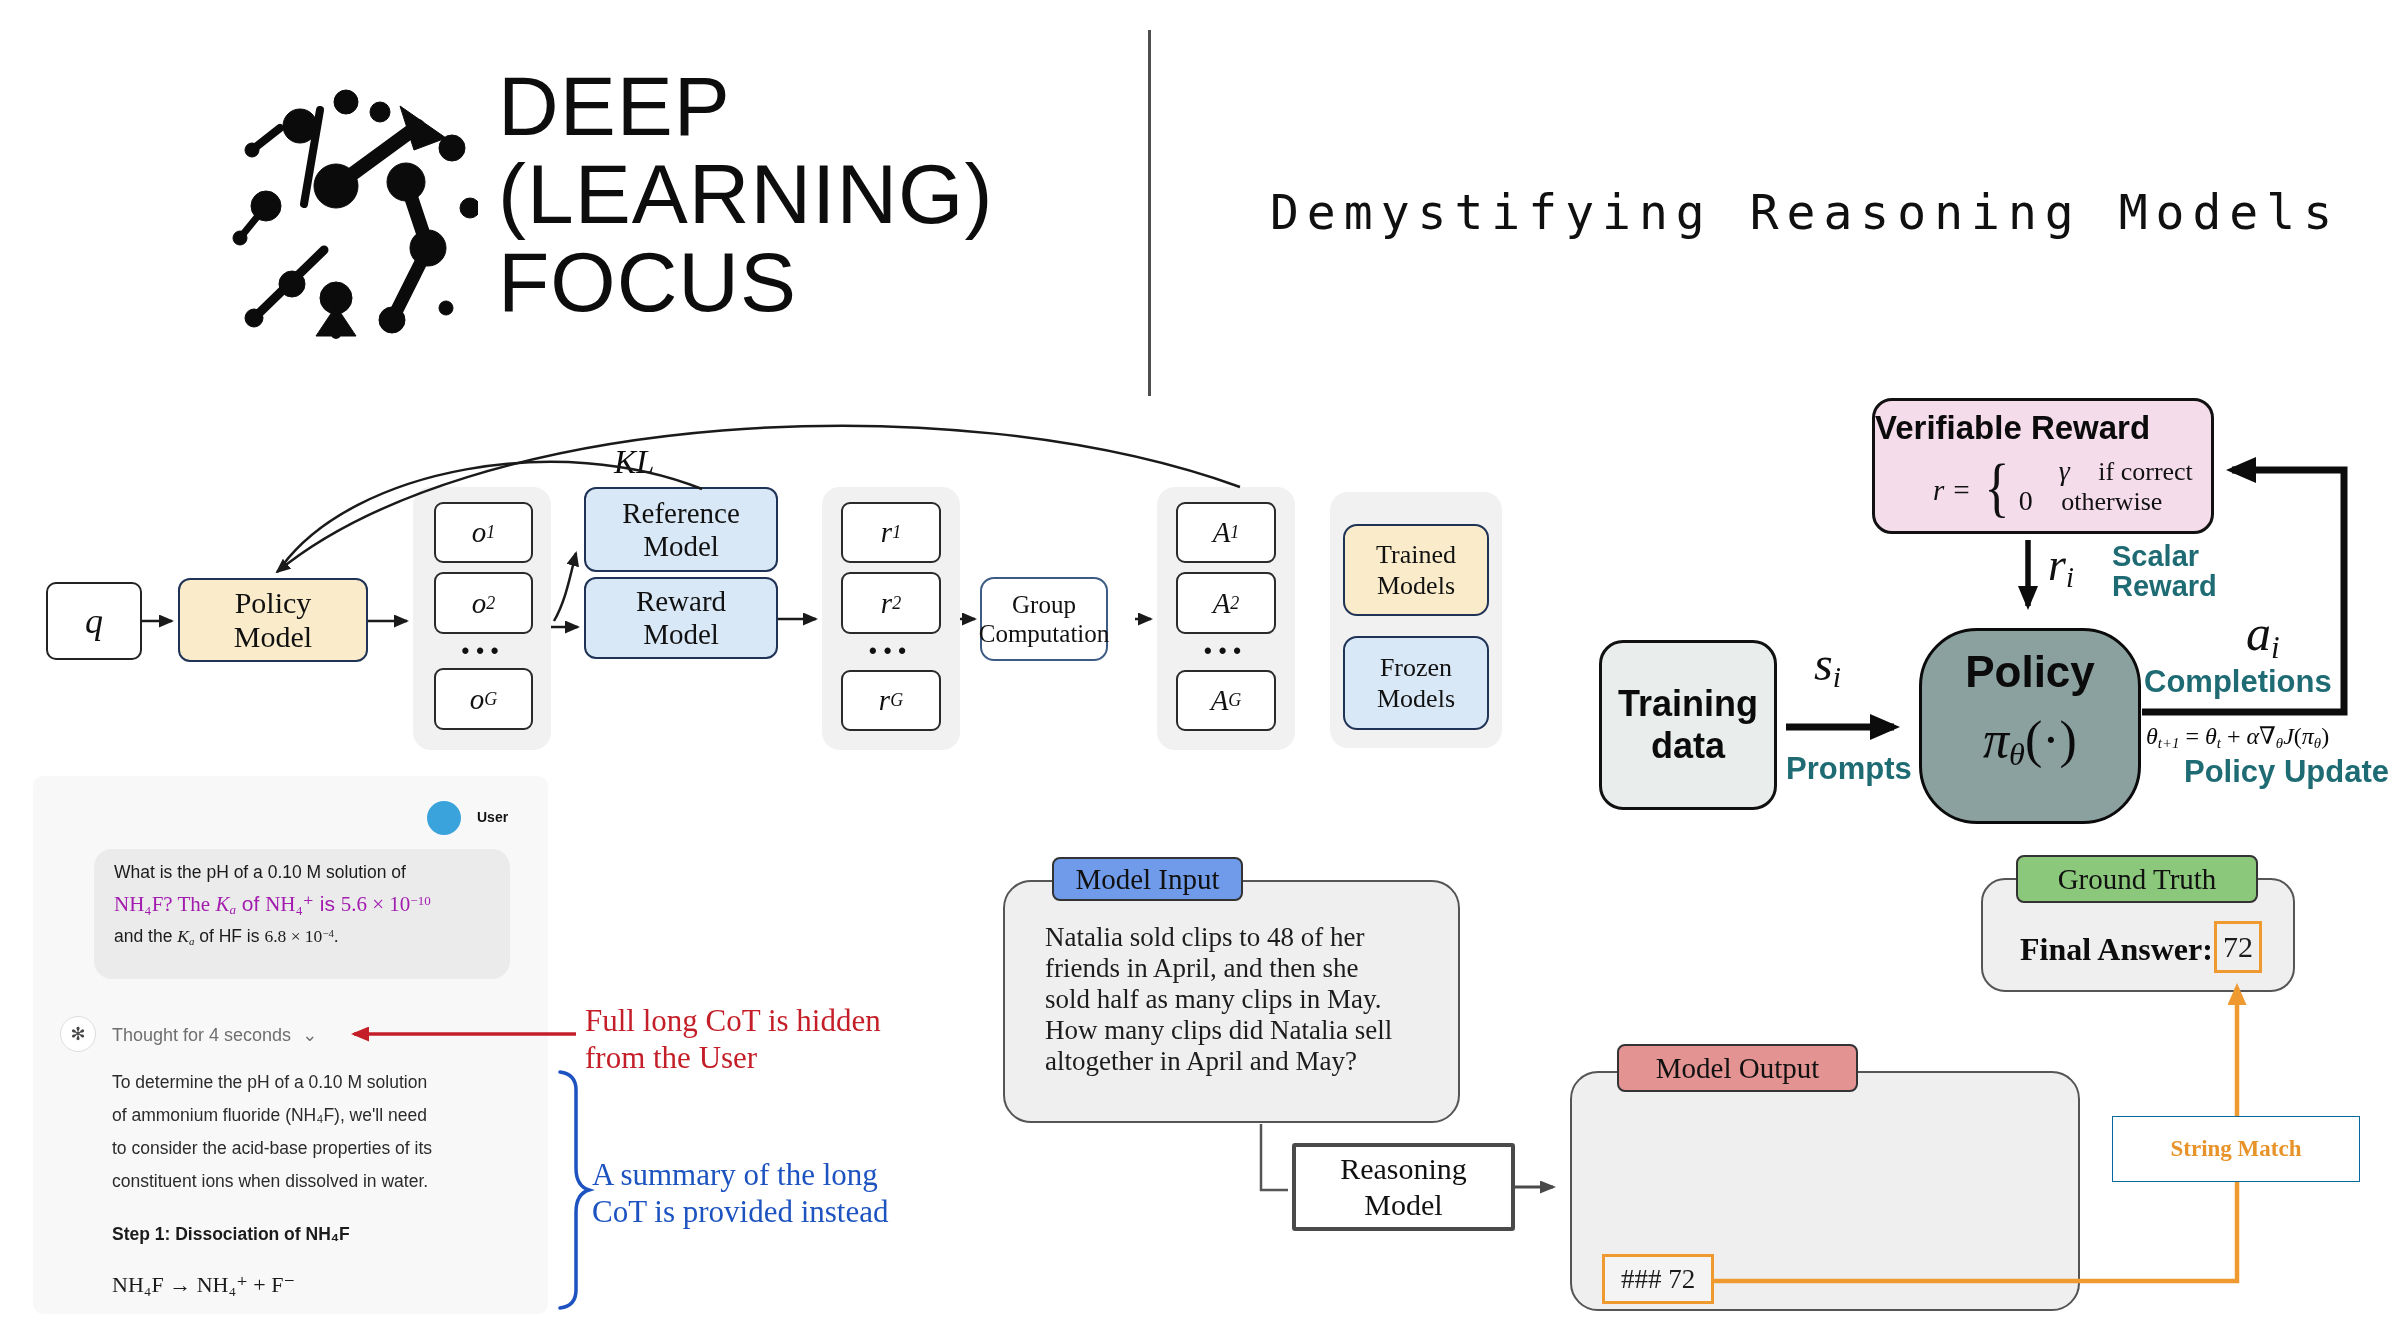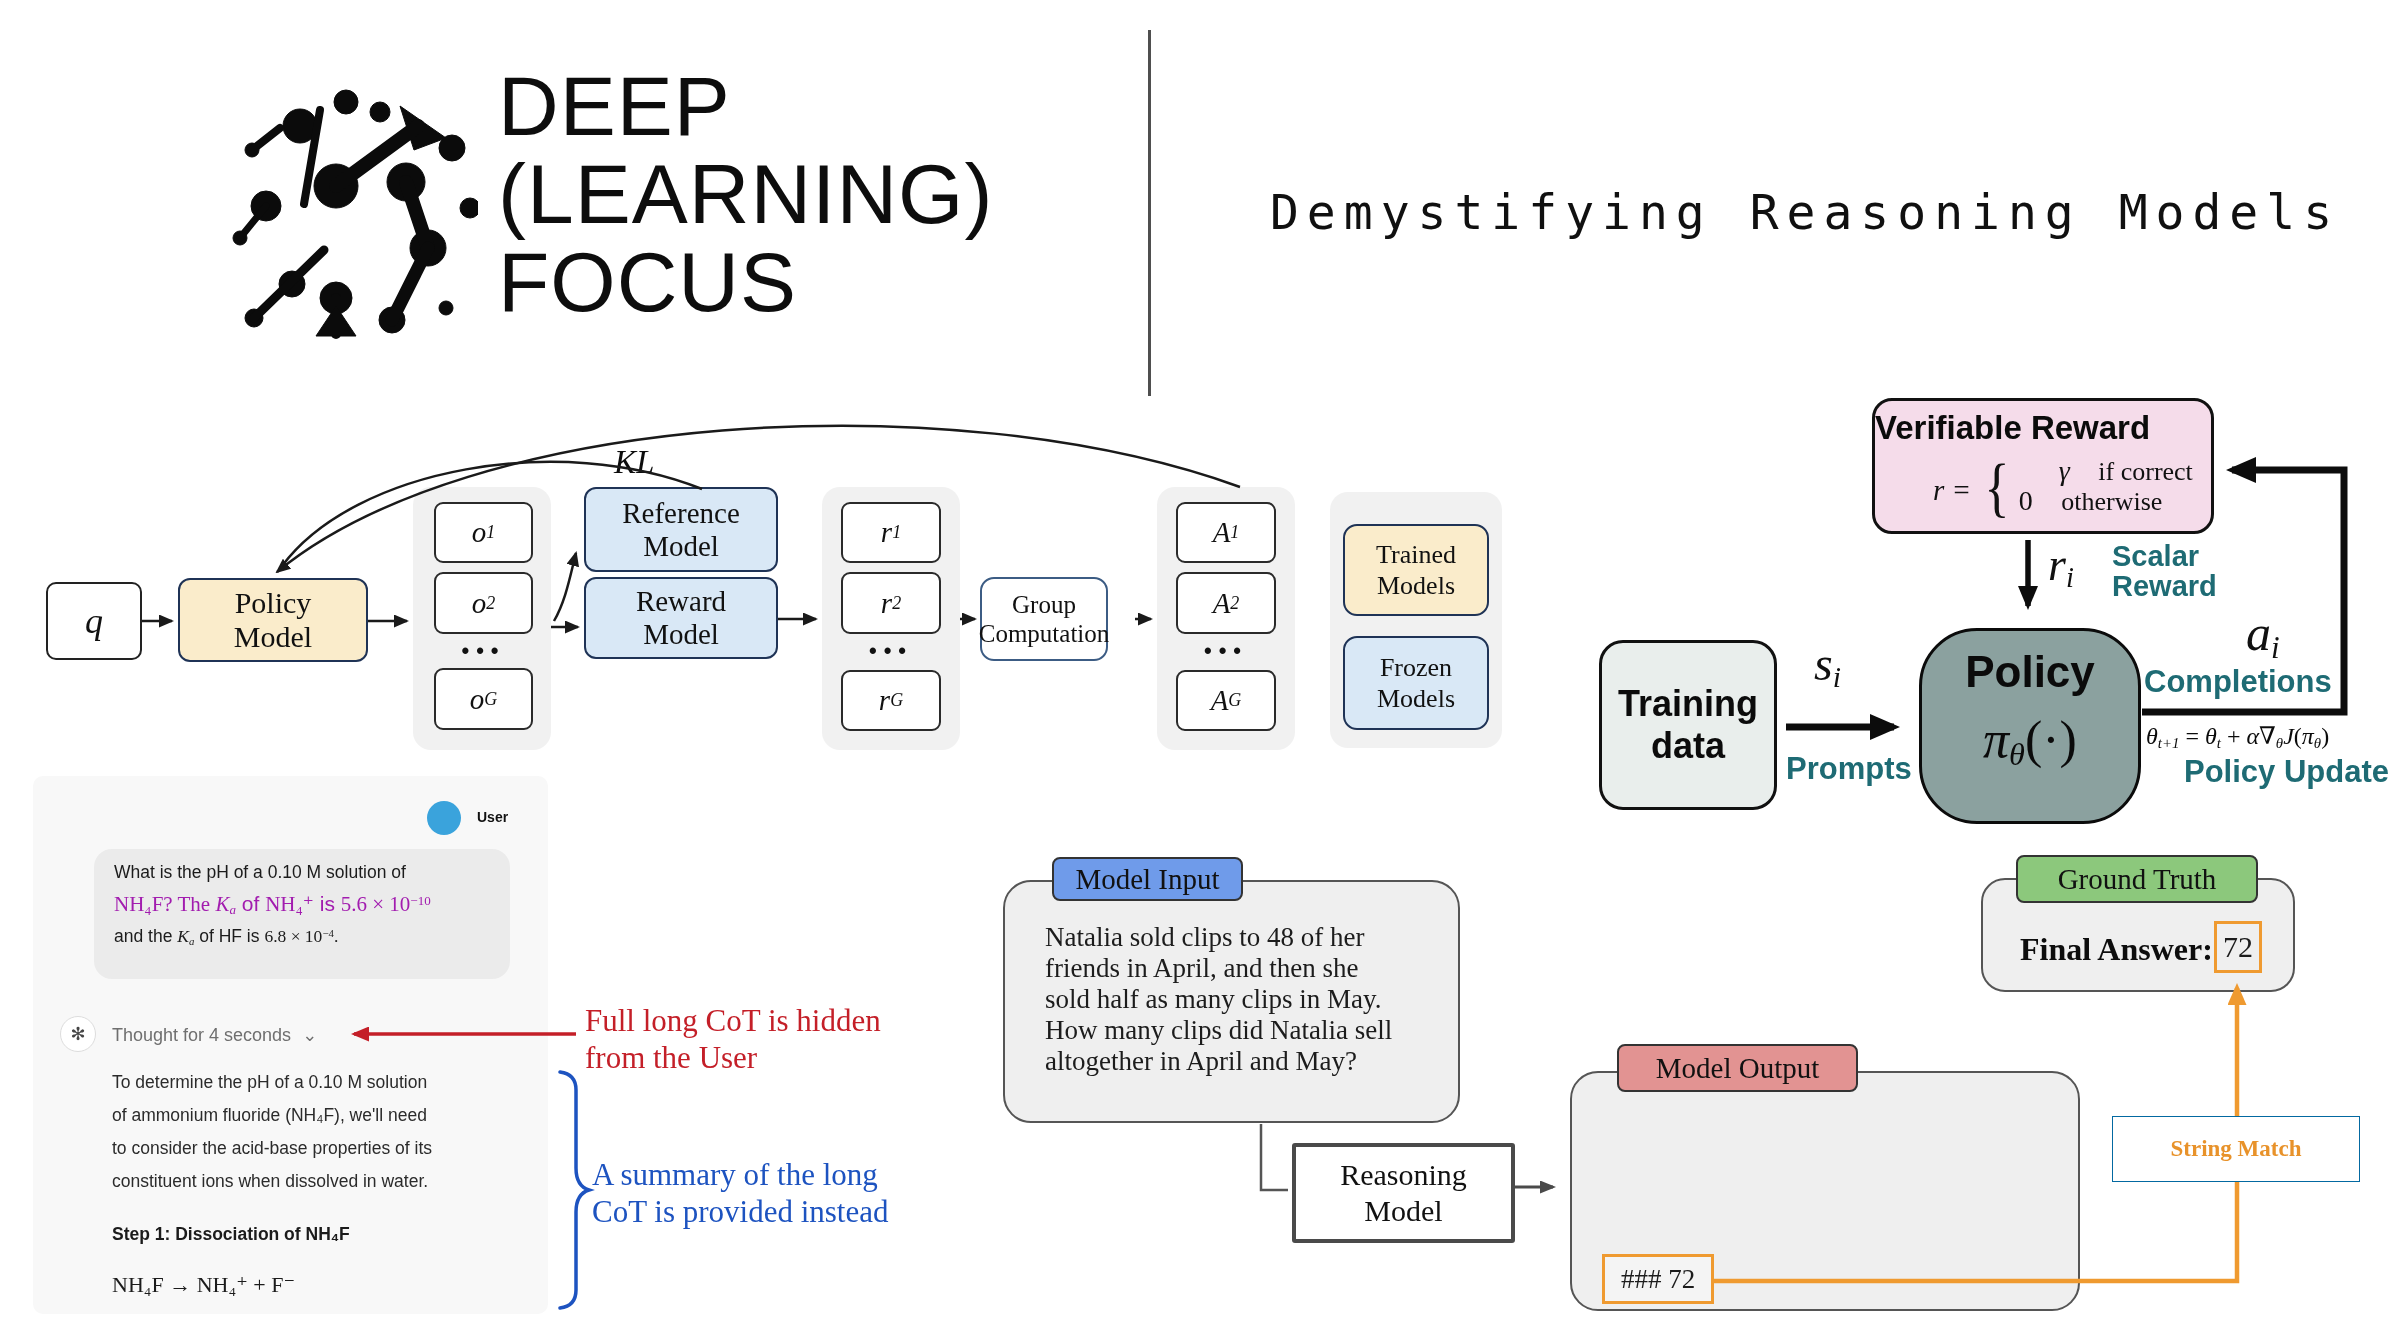--- a/index.html
+++ b/index.html
@@ -283,21 +283,21 @@
     <span>Model Input</span>
   </div>
   <div class="abs serif" style="left:1045px;top:922px;font-size:27px;line-height:31px;color:#1c1c1c;">
     <div>Natalia sold clips to 48 of her</div>
     <div>friends in April, and then she</div>
     <div>sold half as many clips in May.</div>
     <div>How many clips did Natalia sell</div>
     <div>altogether in April and May?</div>
   </div>
 
-  <div class="abs flexc col serif" style="left:1292px;top:1143px;width:223px;height:100px;background:#fff;border:4px solid #4a4a4a;border-radius:3px;font-size:30px;line-height:36px;">
+  <div class="abs flexc col serif" style="left:1292px;top:1143px;width:223px;height:88px;background:#fff;border:4px solid #4a4a4a;border-radius:3px;font-size:30px;line-height:36px;">
     <div>Reasoning</div>
     <div>Model</div>
   </div>
 
   <div class="abs pipebox" style="left:1570px;top:1071px;width:510px;height:240px;"></div>
   <div class="abs flexc serif pipelabel" style="left:1617px;top:1044px;width:241px;height:48px;background:#e29392;font-size:29px;z-index:3;">
     <span>Model Output</span>
   </div>
   <div class="abs flexc serif" style="left:1602px;top:1254px;width:112px;height:50px;background:#f4f4f4;border:3.5px solid #ef9a30;font-size:27px;color:#1c1c1c;z-index:5;">
     <span>### 72</span>

